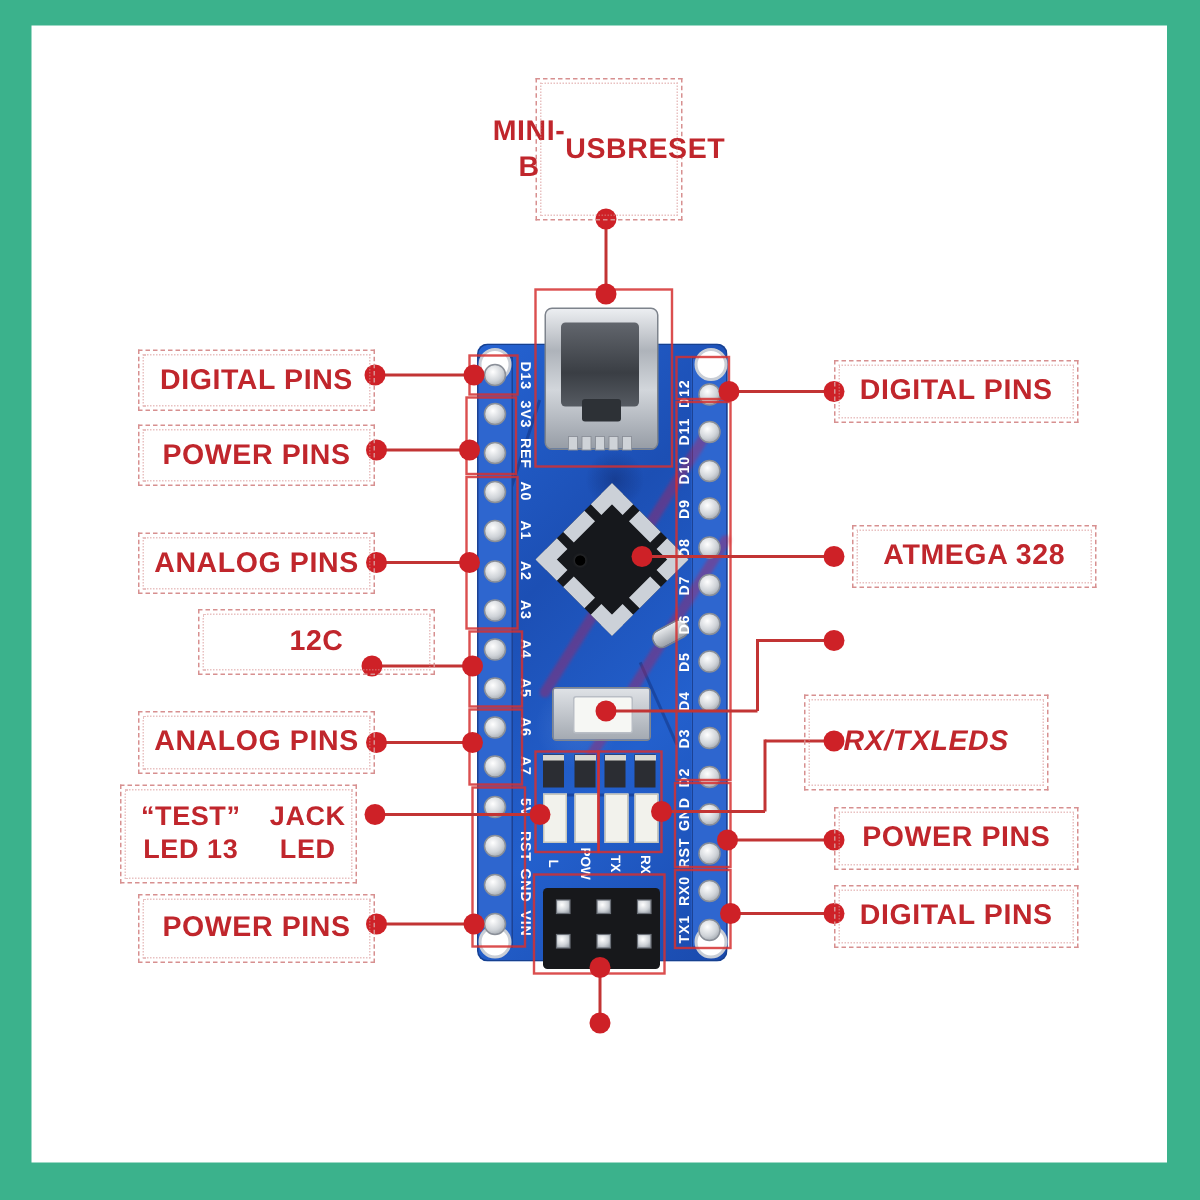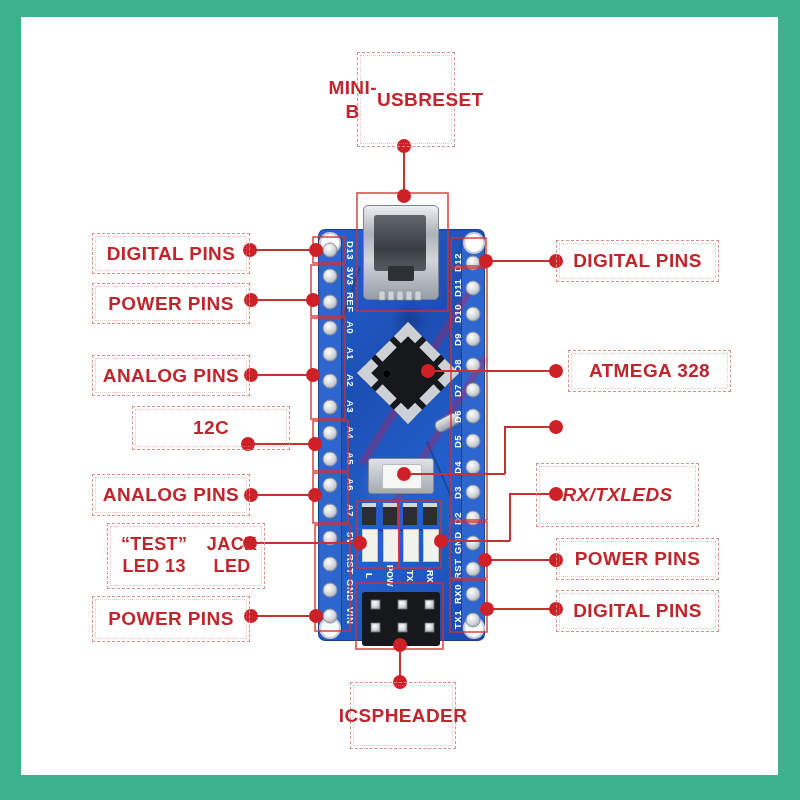--- a/index.html
+++ b/index.html
@@ -302,21 +302,21 @@
   </div>
   <div class="cbox" style="left:92px;top:355px;width:156px;height:39px;">
     <span>ANALOG PINS</span>
   </div>
   <div class="cbox" style="left:92px;top:406px;width:156px;height:42px;margin-left:40px;">
     <span>12C</span>
   </div>
   <div class="cbox" style="left:92px;top:474px;width:156px;height:40px;">
     <span>ANALOG PINS</span>
   </div>
-  <div class="cbox small" style="left:107px;top:523px;width:156px;height:64px;">
+  <div class="cbox small" style="left:80px;top:523px;width:156px;height:64px;">
     <span>“TEST” LED 13</span>
     <span>JACK LED</span>
   </div>
   <div class="cbox" style="left:92px;top:596px;width:156px;height:44px;">
     <span>POWER PINS</span>
   </div>
 
   <div class="cbox" style="left:556px;top:240px;width:161px;height:40px;">
     <span>DIGITAL PINS</span>
   </div>
@@ -327,17 +327,13 @@
     <span>RX/TX</span>
     <span>LEDS</span>
   </div>
   <div class="cbox" style="left:556px;top:538px;width:161px;height:40px;">
     <span>POWER PINS</span>
   </div>
   <div class="cbox" style="left:556px;top:590px;width:161px;height:40px;">
     <span>DIGITAL PINS</span>
   </div>
 
-  <div class="cbox" style="left:350px;top:682px;width:104px;height:65px;">
-    <span>ICSP</span>
-    <span>HEADER</span>
-  </div>
 </div>
 
 </body></html>

